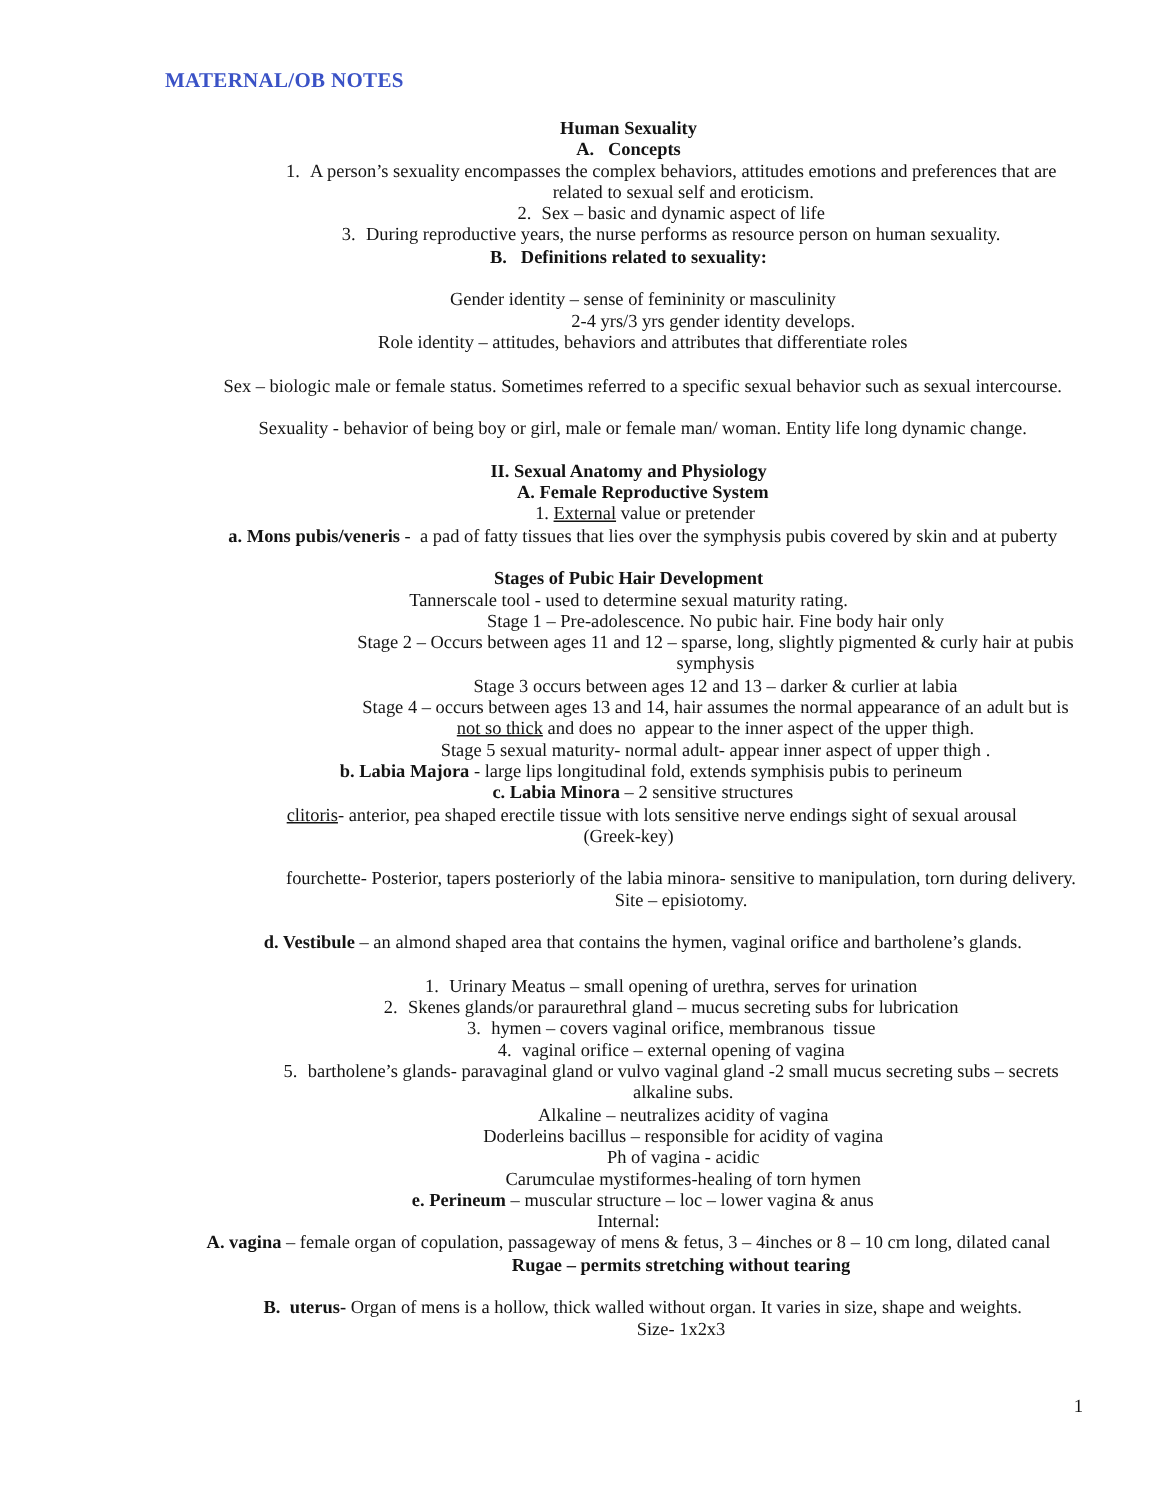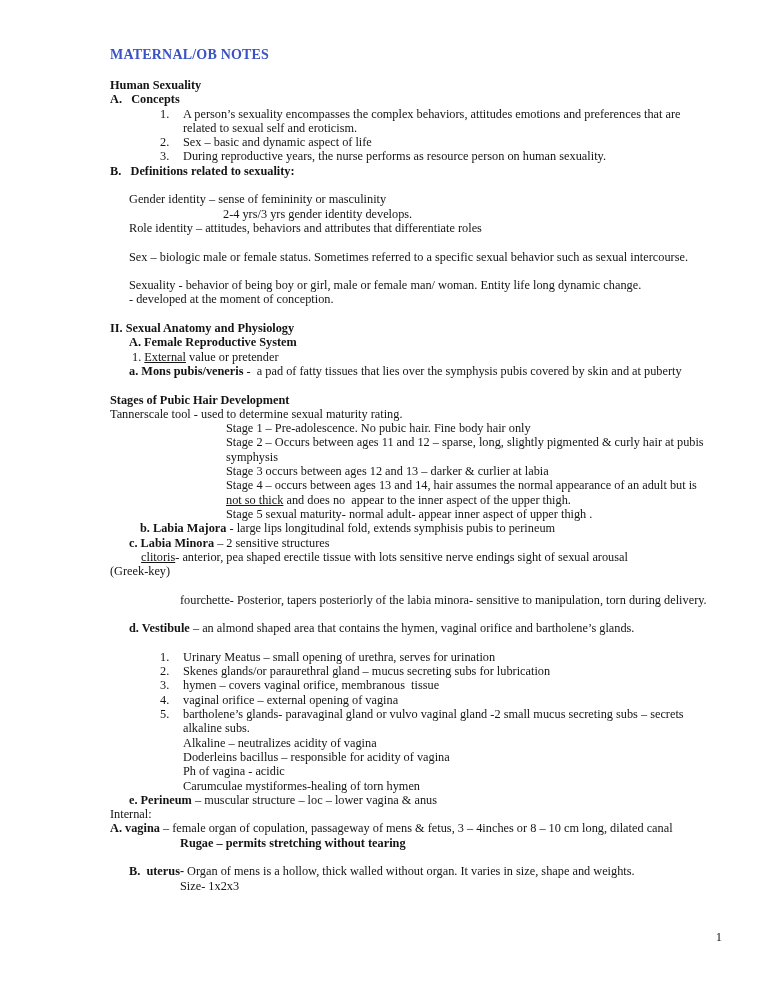--- a/index.html
+++ b/index.html
@@ -13,21 +13,21 @@
     box-sizing:border-box;
     padding:44px 40px 0 110px;
   }
   .title{
     font-size:14px;
     font-weight:700;
     line-height:22px;
     margin:0 0 12px 0;
     letter-spacing:0.2px;
   }
-  .content{width:100%;}
+  .content{width:100%;text-align:center;}
   .line{
     white-space:pre;
     font-size:12.3px;
     line-height:14.3px;
     height:14.3px;
   }
   .gap{height:14.3px;}
   .num{display:inline-block;}
   .b{font-weight:700;}
   .u{text-decoration:underline;}
@@ -53,21 +53,20 @@
       <div class="line" style="margin-left: 50px;"><span class="num" style="width: 23px;">3.</span><span class="">During reproductive years, the nurse performs as resource person on human sexuality.</span></div>
       <div class="line" style="margin-left: 0px;"><span class="b ">B.</span><span class="">   </span><span class="b ">Definitions related to sexuality:</span></div>
       <div class="gap"></div>
       <div class="line" style="margin-left: 19px;"><span class="">Gender identity – sense of femininity or masculinity</span></div>
       <div class="line" style="margin-left: 113px;"><span class="">2-4 yrs/3 yrs gender identity develops.</span></div>
       <div class="line" style="margin-left: 19px;"><span class="">Role identity – attitudes, behaviors and attributes that differentiate roles</span></div>
       <div class="gap"></div>
       <div class="line" style="margin-left: 19px;"><span class="">Sex – biologic male or female status. Sometimes referred to a specific sexual behavior such as sexual intercourse.</span></div>
       <div class="gap"></div>
       <div class="line" style="margin-left: 19px;"><span class="">Sexuality - behavior of being boy or girl, male or female man/ woman. Entity life long dynamic change.</span></div>
-      <div class="line" style="margin-left: 19px;"><span class="">- developed at the moment of conception.</span></div>
       <div class="gap"></div>
       <div class="line" style="margin-left: 0px;"><span class="b ">II. Sexual Anatomy and Physiology</span></div>
       <div class="line" style="margin-left: 19px;"><span class="b ">A. Female Reproductive System</span></div>
       <div class="line" style="margin-left: 22px;"><span class="">1. </span><span class="u">External</span><span class=""> value or pretender</span></div>
       <div class="line" style="margin-left: 19px;"><span class="b ">a. Mons pubis/veneris</span><span class=""> -  a pad of fatty tissues that lies over the symphysis pubis covered by skin and at puberty</span></div>
       <div class="gap"></div>
       <div class="line" style="margin-left: 0px;"><span class="b ">Stages of Pubic Hair Development</span></div>
       <div class="line" style="margin-left: 0px;"><span class="">Tannerscale tool - used to determine sexual maturity rating.</span></div>
       <div class="line" style="margin-left: 116px;"><span class="">Stage 1 – Pre-adolescence. No pubic hair. Fine body hair only</span></div>
       <div class="line" style="margin-left: 116px;"><span class="">Stage 2 – Occurs between ages 11 and 12 – sparse, long, slightly pigmented &amp; curly hair at pubis</span></div>
@@ -75,20 +74,21 @@
       <div class="line" style="margin-left: 116px;"><span class="">Stage 3 occurs between ages 12 and 13 – darker &amp; curlier at labia</span></div>
       <div class="line" style="margin-left: 116px;"><span class="">Stage 4 – occurs between ages 13 and 14, hair assumes the normal appearance of an adult but is</span></div>
       <div class="line" style="margin-left: 116px;"><span class="u">not so thick</span><span class=""> and does no  appear to the inner aspect of the upper thigh.</span></div>
       <div class="line" style="margin-left: 116px;"><span class="">Stage 5 sexual maturity- normal adult- appear inner aspect of upper thigh .</span></div>
       <div class="line" style="margin-left: 30px;"><span class="b ">b. Labia Majora</span><span class=""> - large lips longitudinal fold, extends symphisis pubis to perineum</span></div>
       <div class="line" style="margin-left: 19px;"><span class="b ">c. Labia Minora</span><span class=""> – 2 sensitive structures</span></div>
       <div class="line" style="margin-left: 28px;"><span class=""> </span><span class="u">clitoris</span><span class="">- anterior, pea shaped erectile tissue with lots sensitive nerve endings sight of sexual arousal</span></div>
       <div class="line" style="margin-left: 0px;"><span class="">(Greek-key)</span></div>
       <div class="gap"></div>
       <div class="line" style="margin-left: 70px;"><span class="">fourchette- Posterior, tapers posteriorly of the labia minora- sensitive to manipulation, torn during delivery.</span></div>
+      <div class="line" style="margin-left: 70px;"><span class="">Site – episiotomy.</span></div>
       <div class="gap"></div>
       <div class="line" style="margin-left: 19px;"><span class="b ">d. Vestibule</span><span class=""> – an almond shaped area that contains the hymen, vaginal orifice and bartholene’s glands.</span></div>
       <div class="gap"></div>
       <div class="line" style="margin-left: 50px;"><span class="num" style="width: 23px;">1.</span><span class="">Urinary Meatus – small opening of urethra, serves for urination</span></div>
       <div class="line" style="margin-left: 50px;"><span class="num" style="width: 23px;">2.</span><span class="">Skenes glands/or paraurethral gland – mucus secreting subs for lubrication</span></div>
       <div class="line" style="margin-left: 50px;"><span class="num" style="width: 23px;">3.</span><span class="">hymen – covers vaginal orifice, membranous  tissue</span></div>
       <div class="line" style="margin-left: 50px;"><span class="num" style="width: 23px;">4.</span><span class="">vaginal orifice – external opening of vagina</span></div>
       <div class="line" style="margin-left: 50px;"><span class="num" style="width: 23px;">5.</span><span class="">bartholene’s glands- paravaginal gland or vulvo vaginal gland -2 small mucus secreting subs – secrets</span></div>
       <div class="line" style="margin-left: 73px;"><span class="">alkaline subs.</span></div>
       <div class="line" style="margin-left: 73px;"><span class="">Alkaline – neutralizes acidity of vagina</span></div>

